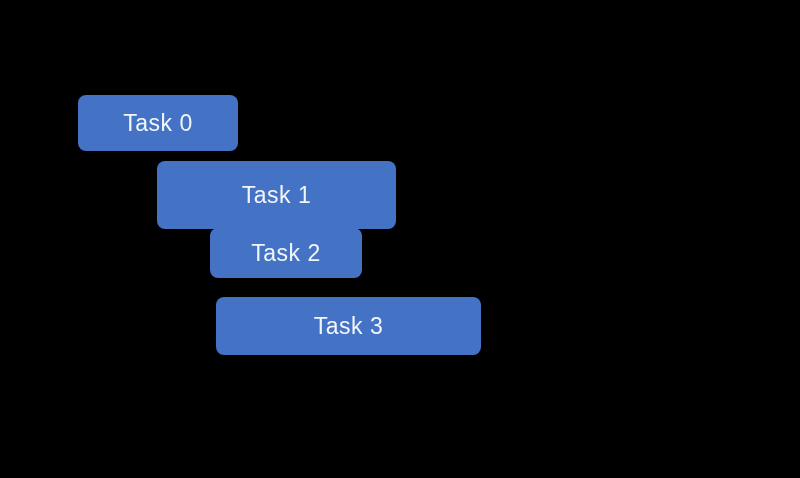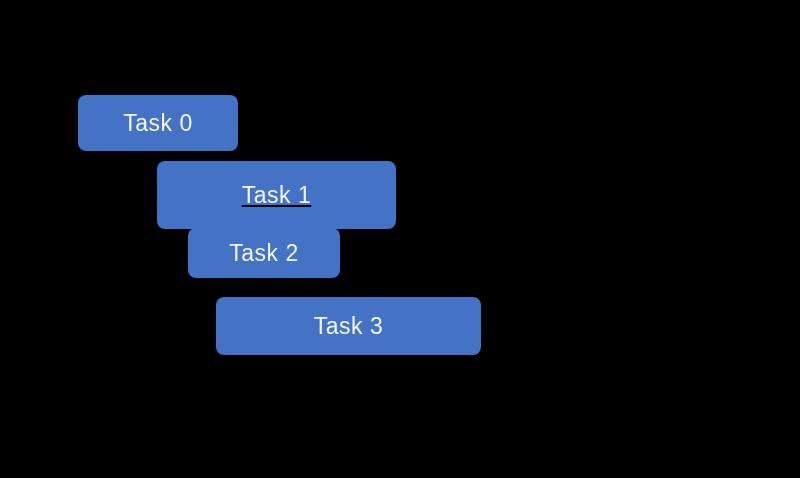--- a/index.html
+++ b/index.html
@@ -30,22 +30,22 @@
     letter-spacing: 0.5px;
   }
 </style>
 </head>
 <body>
 
 <div class="canvas" style="background: rgb(0, 0, 0); margin-left: 28px;">
     <div class="gantt-bar" style="left: 50px; top: 95px; width: 160px; height: 56px; background: rgb(68, 114, 196);">
       <span class="gantt-bar-label" style="color: rgb(242, 245, 250);">Task 0</span>
     </div>
-    <div class="gantt-bar" style="left: 129px; top: 161px; width: 239px; height: 68px; background: rgb(68, 114, 196); text-decoration: underline;">
+    <div class="gantt-bar" style="left: 129px; top: 161px; width: 239px; height: 68px; background: rgb(68, 114, 196);">
       <span class="gantt-bar-label" style="color: rgb(242, 245, 250);">Task 1</span>
     </div>
-    <div class="gantt-bar" style="left: 160px; top: 228px; width: 152px; height: 50px; background: rgb(68, 114, 196);">
+    <div class="gantt-bar" style="left: 182px; top: 228px; width: 152px; height: 50px; background: rgb(68, 114, 196);">
       <span class="gantt-bar-label" style="color: rgb(242, 245, 250);">Task 2</span>
     </div>
     <div class="gantt-bar" style="left: 188px; top: 297px; width: 265px; height: 58px; background: rgb(68, 114, 196);">
       <span class="gantt-bar-label" style="color: rgb(242, 245, 250);">Task 3</span>
     </div>
   </div>
 
 </body></html>

